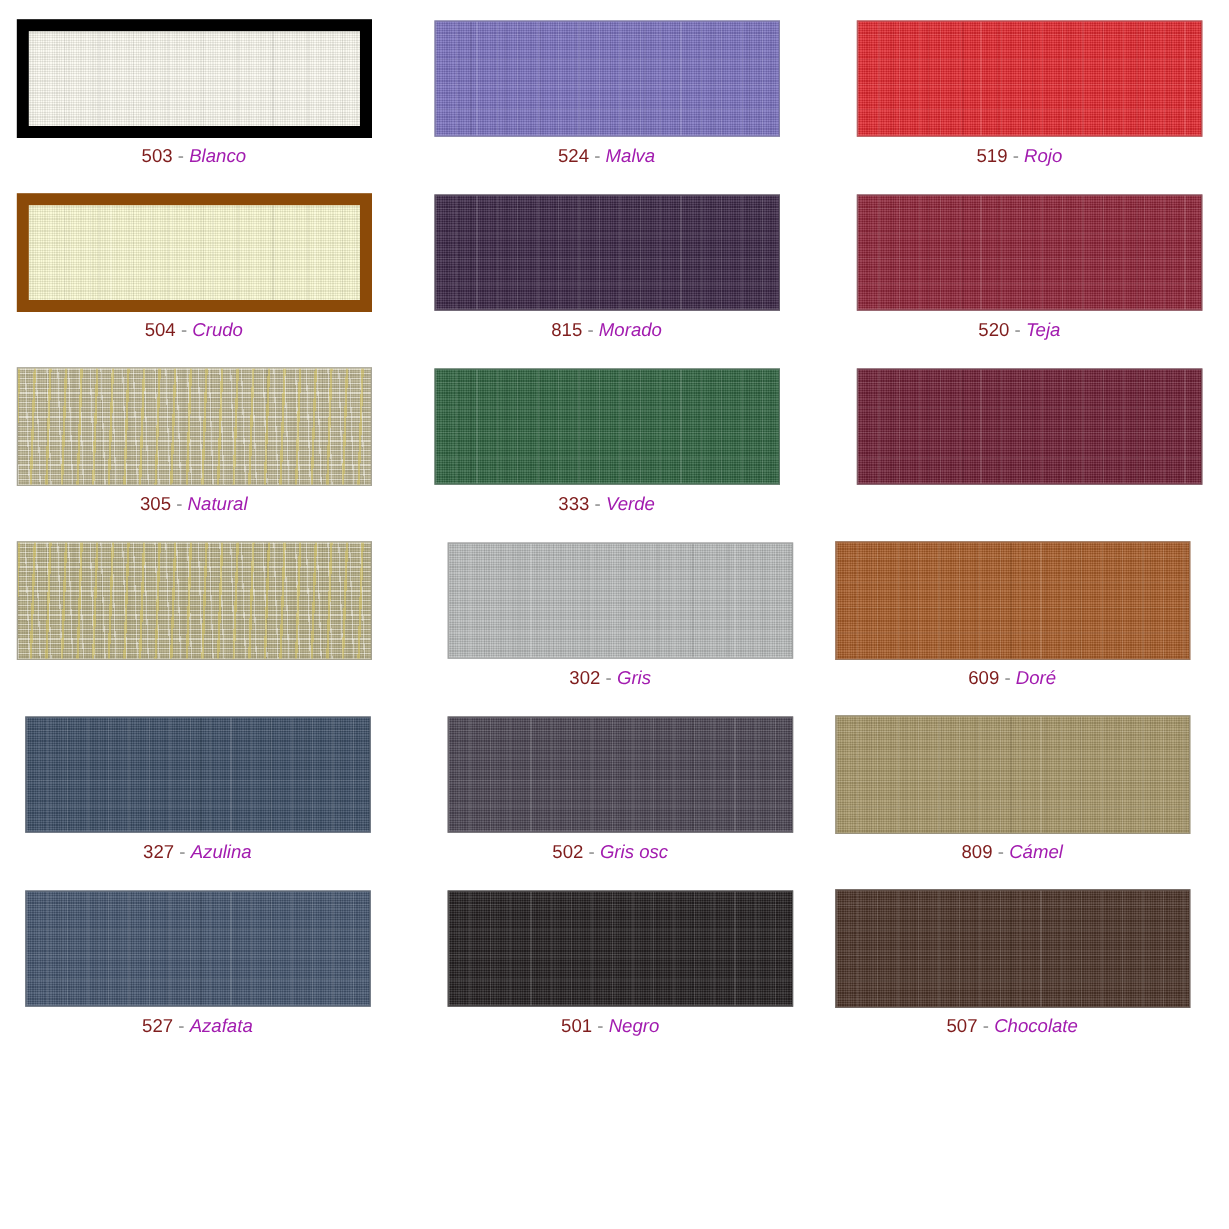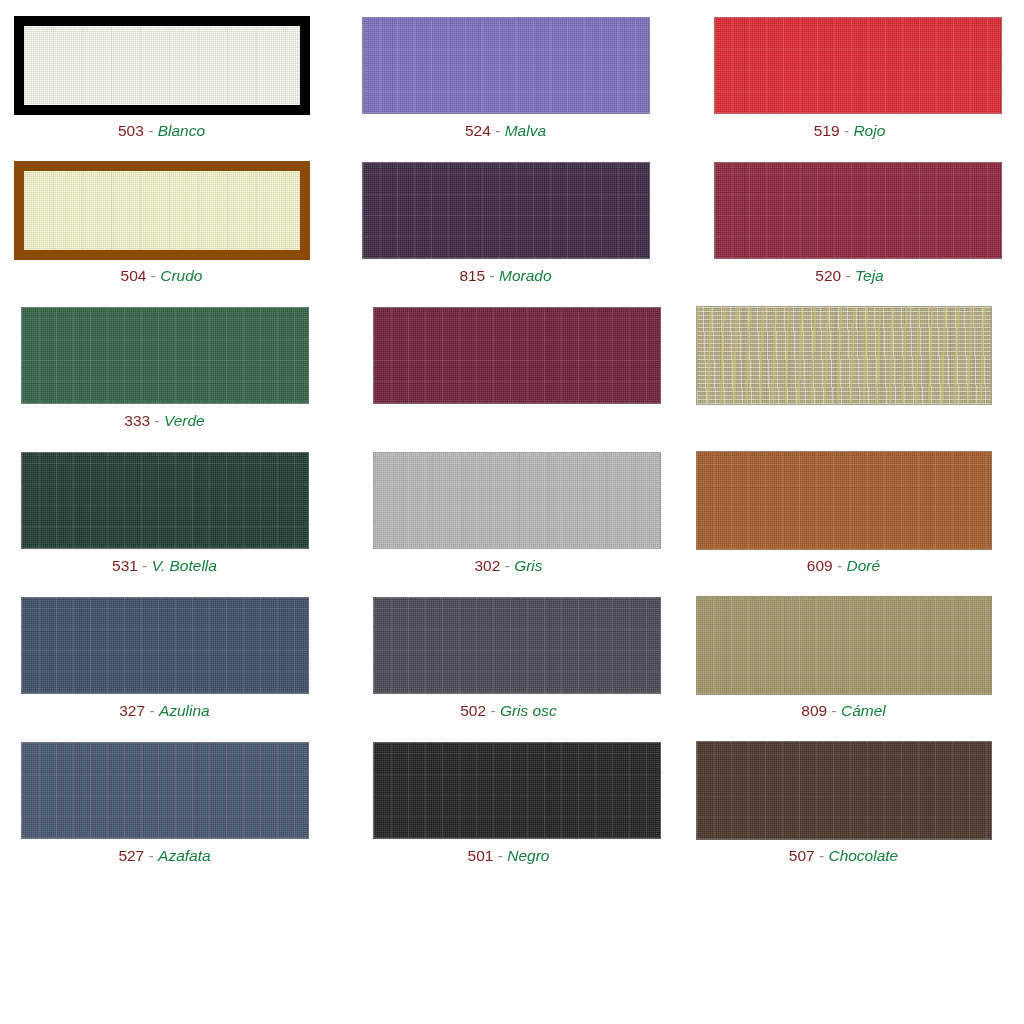--- a/index.html
+++ b/index.html
@@ -117,21 +117,21 @@
 
   .swatch-code {
     color: #7f1d1d;
     font-style: normal;
   }
   .swatch-sep {
     color: #8a8a8a;
     font-style: normal;
   }
   .swatch-name {
-    color: #15803d;
+    color: #a21caf;
     font-style: italic;
   }
 </style>
 </head>
 <body>
 
 <div id="swatch-grid">
     <div class="swatch-cell col1">
       <div class="swatch-chip-wrap" style="background: rgb(0, 0, 0); padding: 10px;">
         <div class="swatch-chip" title="Blanco" style="background: rgb(251, 250, 240);"></div>
@@ -161,41 +161,41 @@
         <div class="swatch-chip hairline" title="Morado" style="background: rgb(59, 39, 70);"></div>
       </div>
       <div class="swatch-label"><span class="swatch-code">815</span> <span class="swatch-sep">-</span> <span class="swatch-name">Morado</span></div>
     </div>
     <div class="swatch-cell col3">
       <div class="swatch-chip-wrap">
         <div class="swatch-chip hairline" title="Teja" style="background: rgb(142, 36, 56);"></div>
       </div>
       <div class="swatch-label"><span class="swatch-code">520</span> <span class="swatch-sep">-</span> <span class="swatch-name">Teja</span></div>
     </div>
+    <div class="swatch-cell col1">
+      <div class="swatch-chip-wrap">
+        <div class="swatch-chip slub hairline" title="Natural" style="background: rgb(201, 195, 163);"></div>
+      </div>
+      <div class="swatch-label"><span class="swatch-code">305</span> <span class="swatch-sep">-</span> <span class="swatch-name">Natural</span></div>
+    </div>
     <div class="swatch-cell col2">
       <div class="swatch-chip-wrap">
         <div class="swatch-chip hairline" title="Verde" style="background: rgb(47, 99, 64);"></div>
       </div>
       <div class="swatch-label"><span class="swatch-code">333</span> <span class="swatch-sep">-</span> <span class="swatch-name">Verde</span></div>
     </div>
     <div class="swatch-cell col3">
       <div class="swatch-chip-wrap">
         <div class="swatch-chip hairline" title="Burdeos" style="background: rgb(110, 31, 53);"></div>
       </div>
     </div>
     <div class="swatch-cell col1">
       <div class="swatch-chip-wrap">
         <div class="swatch-chip slub hairline" title="Lino" style="background: rgb(194, 187, 149);"></div>
       </div>
-    </div>
-    <div class="swatch-cell col2">
-      <div class="swatch-chip-wrap">
-        <div class="swatch-chip hairline" title="V. Botella" style="background: rgb(30, 58, 52);"></div>
-      </div>
-      <div class="swatch-label"><span class="swatch-code">531</span> <span class="swatch-sep">-</span> <span class="swatch-name">V. Botella</span></div>
     </div>
     <div class="swatch-cell col3">
       <div class="swatch-chip-wrap">
         <div class="swatch-chip hairline" title="Gris" style="background: rgb(185, 188, 188);"></div>
       </div>
       <div class="swatch-label"><span class="swatch-code">302</span> <span class="swatch-sep">-</span> <span class="swatch-name">Gris</span></div>
     </div>
     <div class="swatch-cell col1">
       <div class="swatch-chip-wrap">
         <div class="swatch-chip hairline" title="Doré" style="background: rgb(168, 92, 40);"></div>

